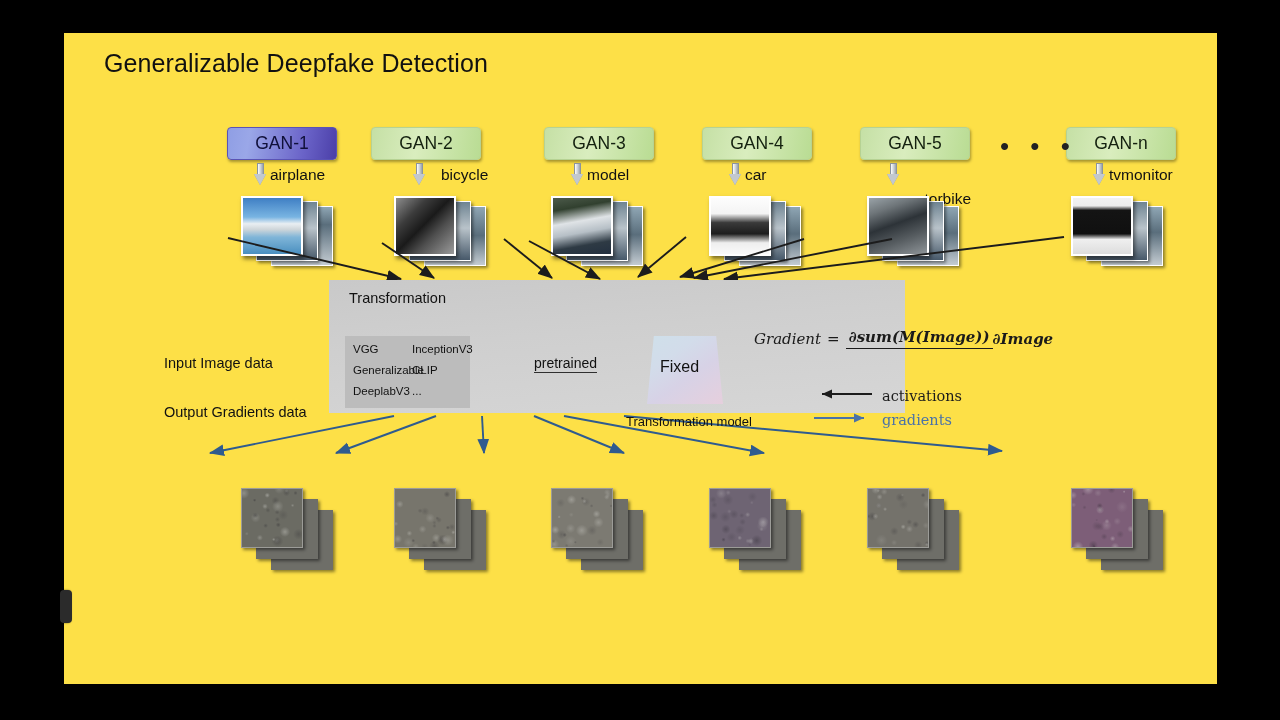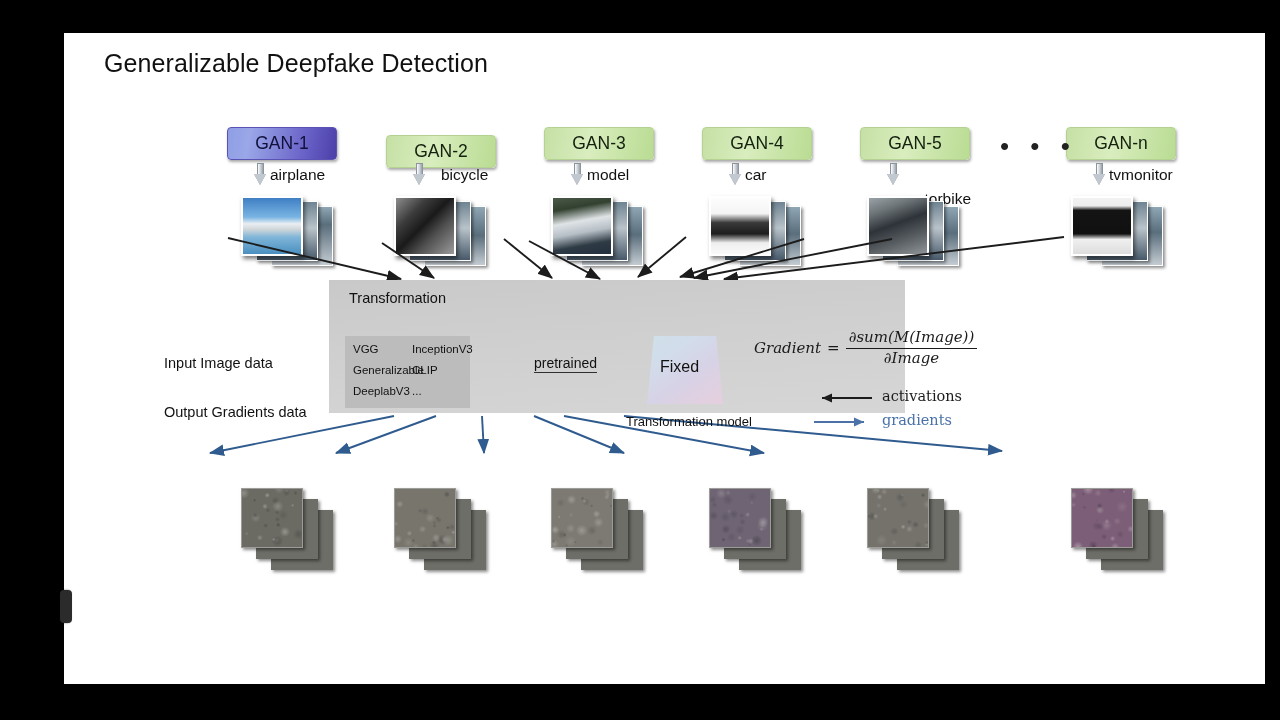--- a/index.html
+++ b/index.html
@@ -1,18 +1,18 @@
 <!DOCTYPE html>
 <html><head>
 <meta charset="utf-8">
 <style>
   html,body{margin:0;padding:0;background:#000;}
   body{width:1280px;height:720px;overflow:hidden;font-family:"Liberation Sans",sans-serif;}
   #stage{position:relative;width:1280px;height:720px;background:#000;}
-  #slide{position:absolute;left:64px;top:33px;width:1153px;height:651px;background:#ffffff;padding-left:48px;}
+  #slide{position:absolute;left:64px;top:33px;width:1153px;height:651px;background:#fde047;}
   .abs{position:absolute;}
 
   
   #title{left:40px;top:16px;font-size:25px;color:#111;letter-spacing:.1px;white-space:nowrap;}
 
   
   .gan{position:absolute;height:31px;border-radius:4px;display:flex;align-items:center;
        justify-content:center;font-size:17.5px;color:#14210f;white-space:nowrap;
        box-shadow:1px 2px 3px rgba(0,0,0,.35);}
   .gan.green{background:linear-gradient(100deg,#c5e0a5 0%,#d9edbe 42%,#b9dc93 100%);
@@ -55,26 +55,26 @@
 
   
   #trap{left:583px;top:303px;width:76px;height:68px;
         background:linear-gradient(145deg,#cfe0ea 0%,#d2dcea 30%,#d7d2e6 58%,#e6cfdd 100%);
         clip-path:polygon(9% 0%,91% 0%,100% 100%,0% 100%);}
   #fixed{left:596px;top:325px;font-size:16px;color:#111;}
 
   
   #formula{left:690px;top:296px;font-family:"DejaVu Serif",serif;font-style:italic;
            color:#1a1a1a;font-size:15px;display:flex;align-items:center;gap:6px;}
-  #formula .frac{display:inline-flex;flex-direction:column;align-items:center;line-height:1.18;}
+  #formula .frac{display:inline-flex;flex-direction:row;align-items:center;line-height:1.18;font-weight:bold;}
   #formula .num{border-bottom:1.3px solid #1a1a1a;padding:0 3px 1px 3px;}
   #formula .den{padding-top:1px;}
 
   
-  .legrow{position:absolute;display:flex;align-items:flex-end;gap:8px;
+  .legrow{position:absolute;display:flex;align-items:flex-start;gap:8px;
           font-family:"DejaVu Serif",serif;font-size:14.5px;}
   .legtext{white-space:nowrap;}
 
   svg.ov{position:absolute;left:0;top:0;width:1153px;height:651px;pointer-events:none;}
 
   
   .sidelab{position:absolute;font-size:14.5px;color:#111;white-space:nowrap;}
 
   #artifact{left:60px;top:590px;width:12px;height:33px;background:#2b2b2b;
             border-radius:4px;box-shadow:-1px 0 2px rgba(0,0,0,.6);}
@@ -89,21 +89,21 @@
 
     <div id="gan-layer">
         <div class="gan blue" style="left: 163px; top: 94px; width: 108px;">
           <span>GAN-1</span>
         </div>
         <div class="darrow" style="left: 190px; top: 130px;">
           <span class="stem"></span>
           <span class="head"></span>
         </div>
         <div class="clabel" style="left: 206px; top: 133px;">airplane</div>
-        <div class="gan green" style="left: 322px; top: 94px; width: 108px; margin-top: 8px;">
+        <div class="gan green" style="left: 307px; top: 94px; width: 108px;">
           <span>GAN-2</span>
         </div>
         <div class="darrow" style="left: 349px; top: 130px;">
           <span class="stem"></span>
           <span class="head"></span>
         </div>
         <div class="clabel" style="left: 365px; top: 133px; margin-left: 12px;">bicycle</div>
         <div class="gan green" style="left: 480px; top: 94px; width: 108px;">
           <span>GAN-3</span>
         </div>

